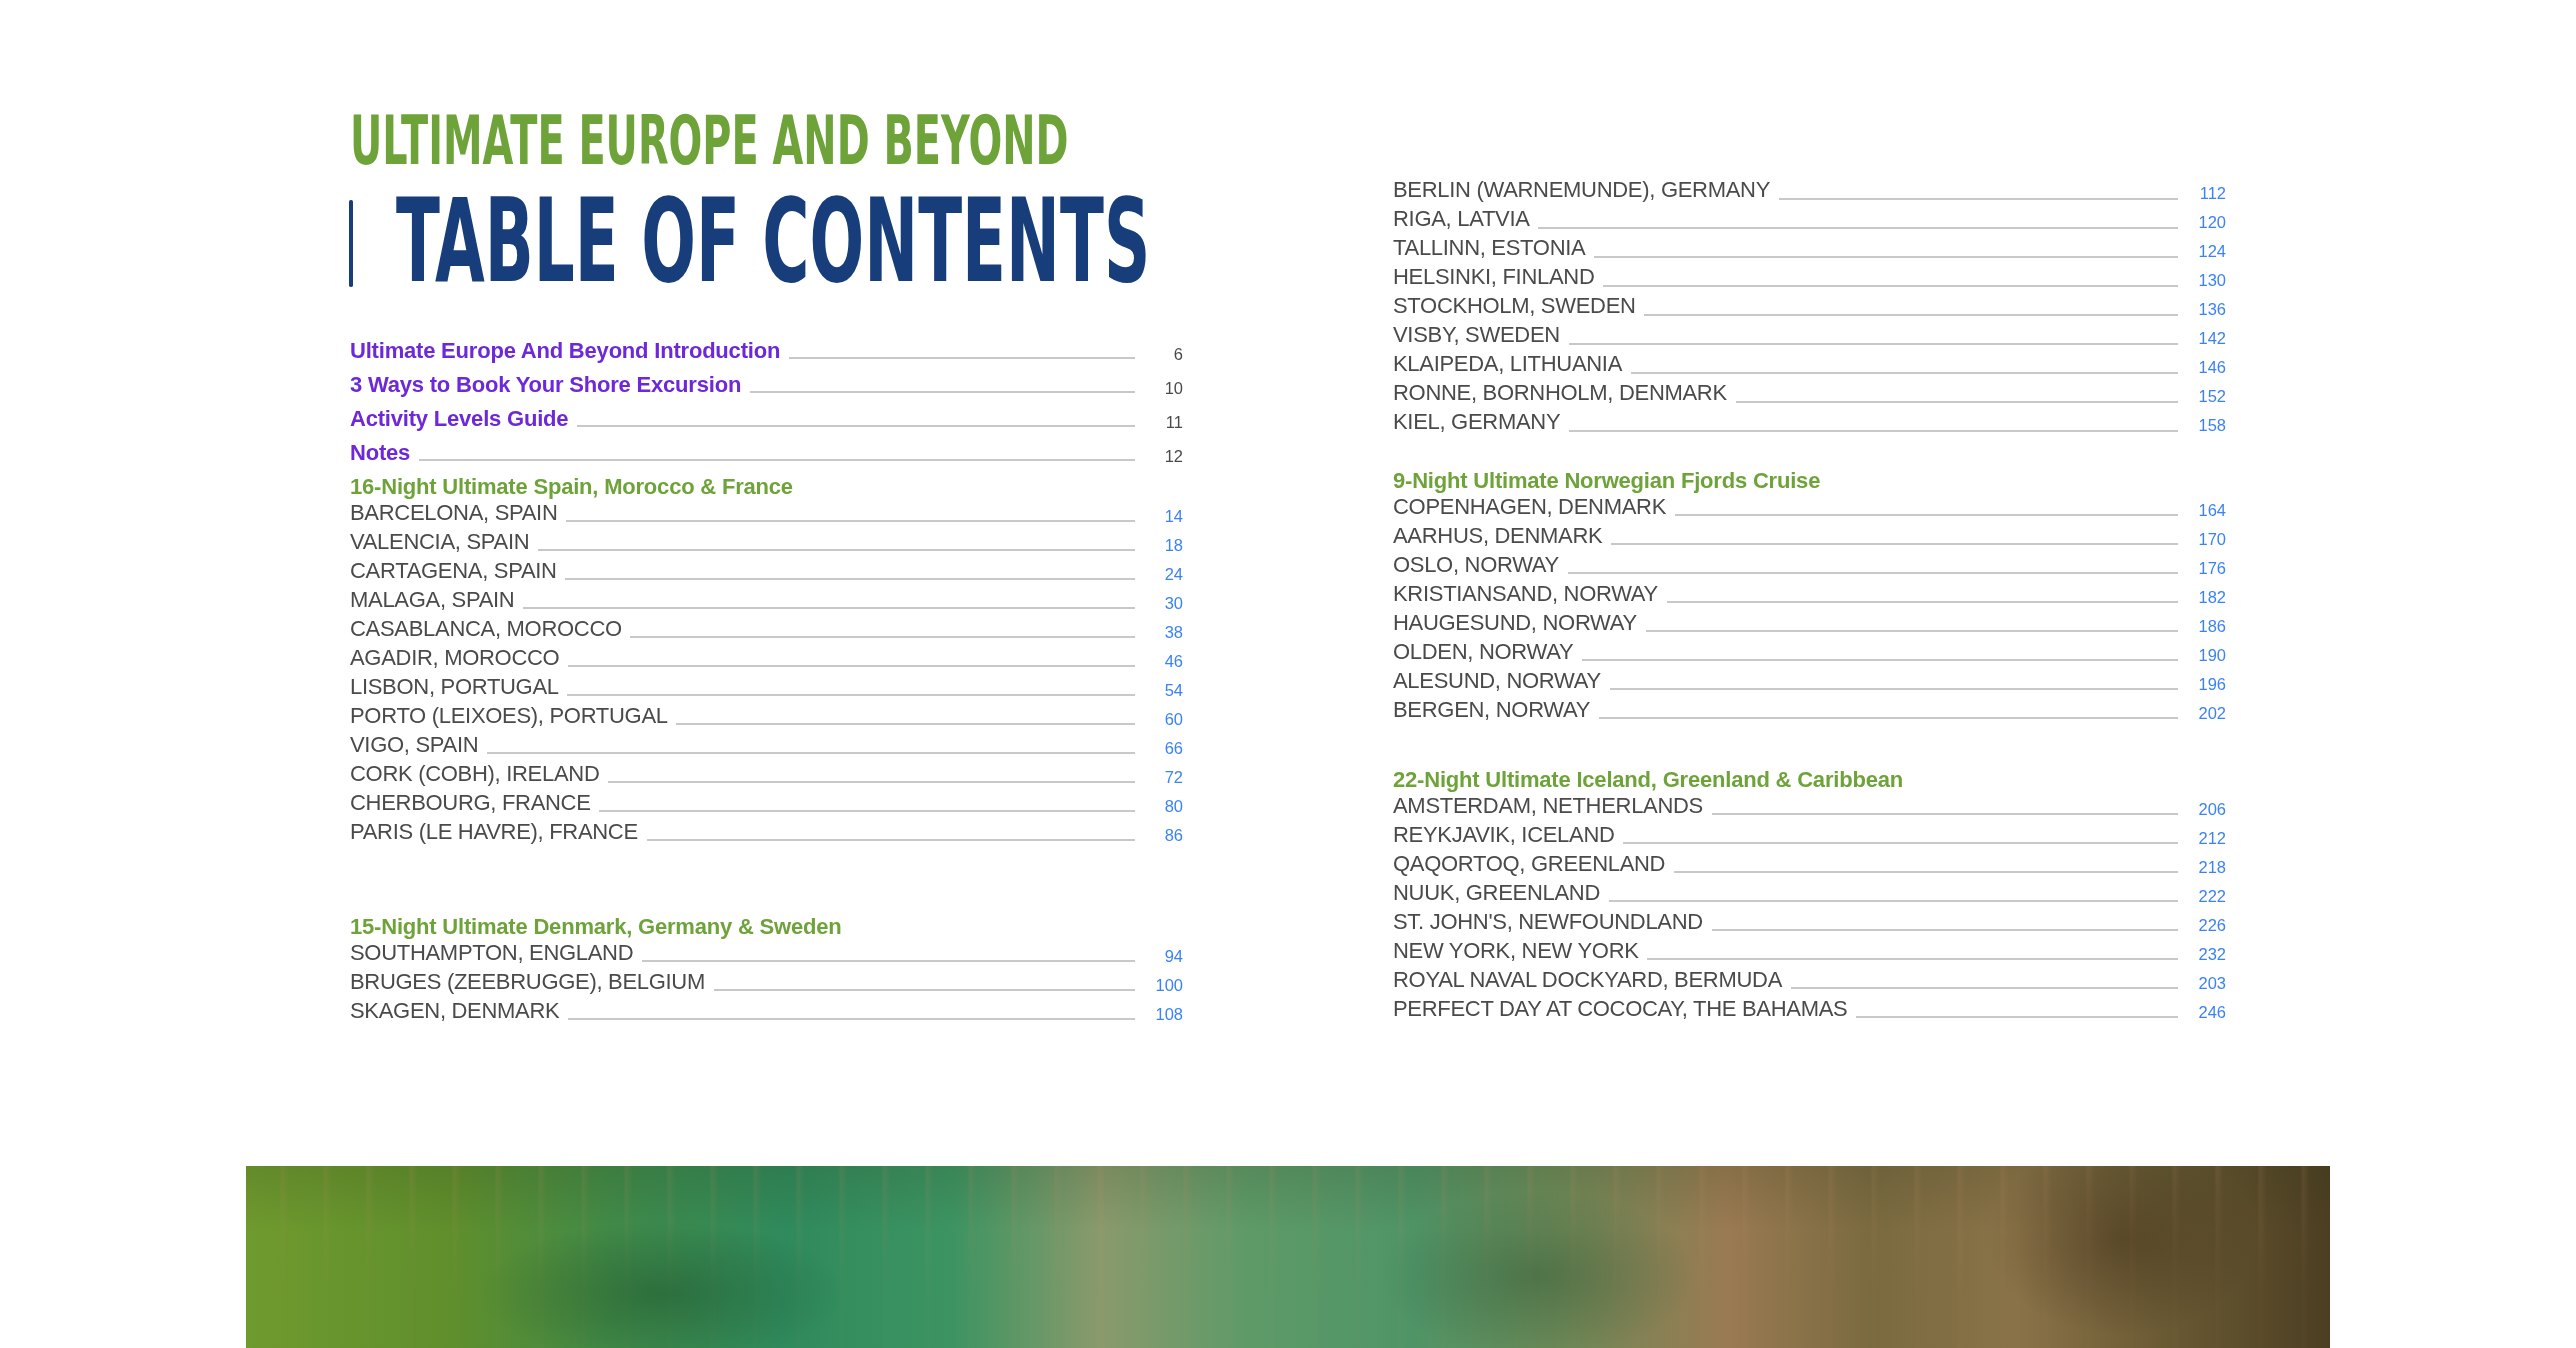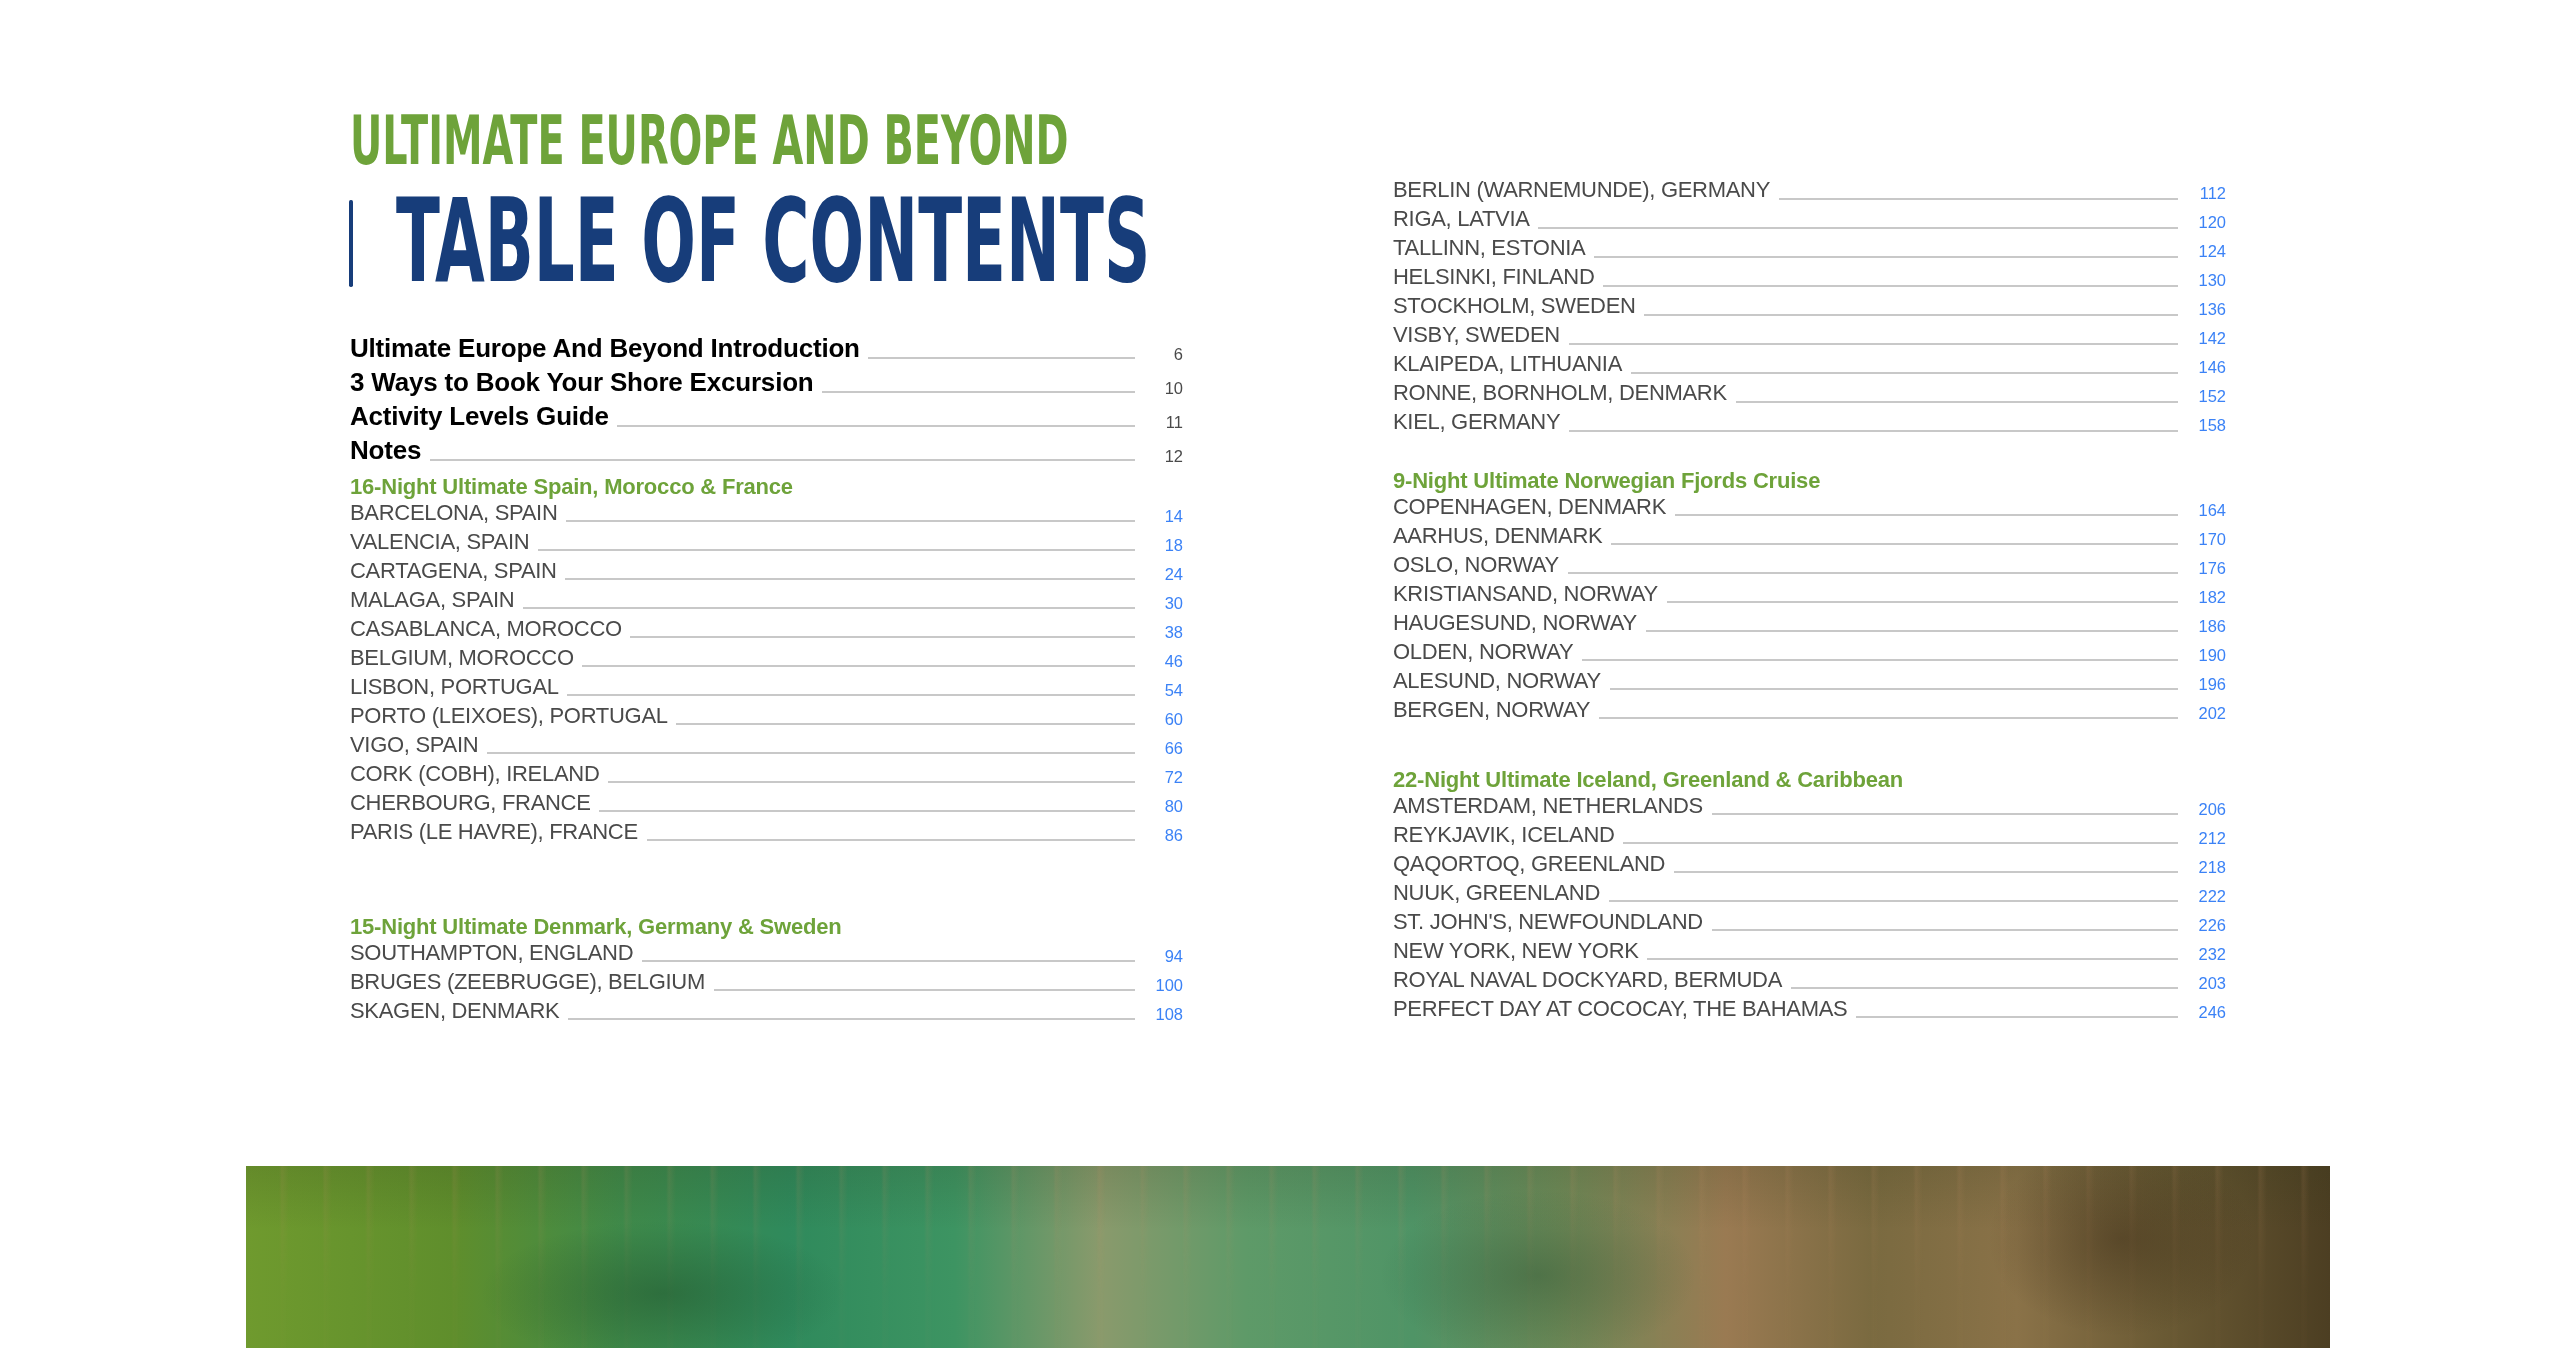--- a/index.html
+++ b/index.html
@@ -34,21 +34,21 @@
   }
   .row .label { flex: 0 0 auto; padding-right: 8.7px; }
   .row .leader {
     flex: 1 1 auto; height: 1.7px; background: #c8c8c8;
     margin-bottom: 3.5px;
   }
   .row .page { flex: 0 0 48px; text-align: right; }
 
   .intro .row { height: 34px; }
   .intro .label {
-    font-weight: bold; color: #000000; font-size: 26px; letter-spacing: -0.2px;
+    font-weight: bold; color: #6d28d9; font-size: 22px; letter-spacing: -0.2px;
   }
   .intro .page { color: #4a4a4a; font-size: 16.5px; }
   .intro .leader { margin-bottom: 5.2px; }
 
   .section-heading {
     height: 38px; display: flex; align-items: flex-end;
     font-weight: bold; color: #6ea33a; font-size: 22px; letter-spacing: -0.2px;
     white-space: nowrap;
   }
   .entries .row { height: 29px; }
@@ -134,21 +134,21 @@
         <span class="label">MALAGA, SPAIN</span>
         <span class="leader"></span>
         <span class="page">30</span>
       </div>
     <div class="row">
         <span class="label">CASABLANCA, MOROCCO</span>
         <span class="leader"></span>
         <span class="page">38</span>
       </div>
     <div class="row">
-        <span class="label">BELGIUM, MOROCCO</span>
+        <span class="label">AGADIR, MOROCCO</span>
         <span class="leader"></span>
         <span class="page">46</span>
       </div>
     <div class="row">
         <span class="label">LISBON, PORTUGAL</span>
         <span class="leader"></span>
         <span class="page">54</span>
       </div>
     <div class="row">
         <span class="label">PORTO (LEIXOES), PORTUGAL</span>

